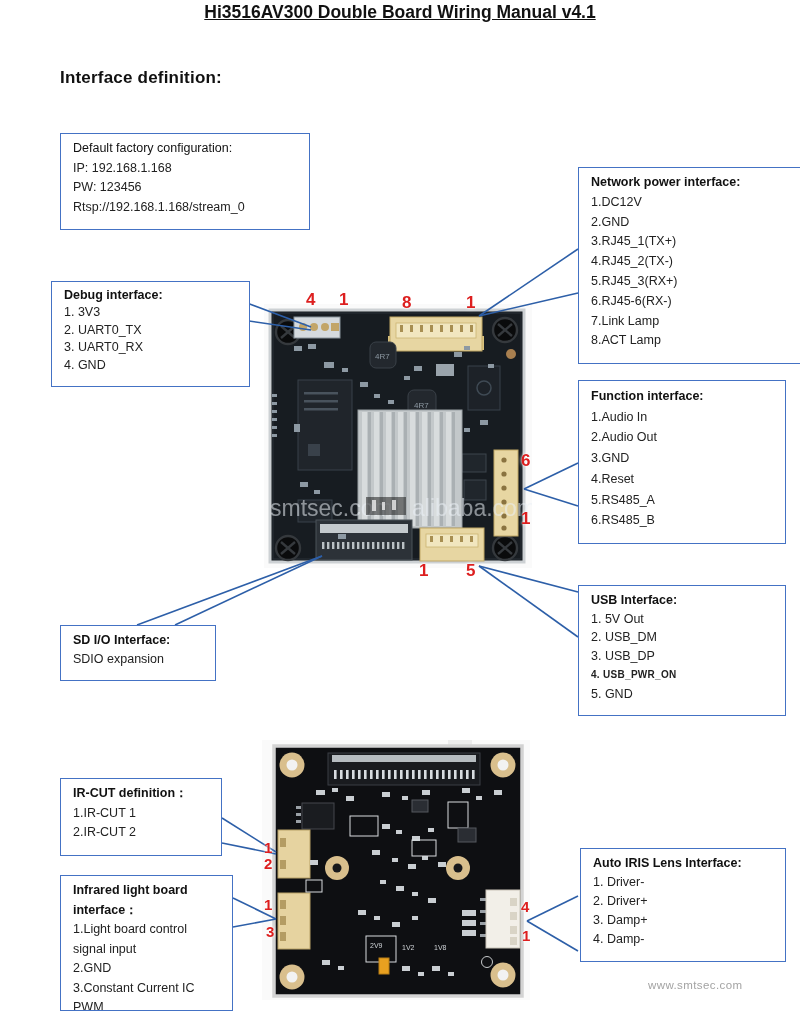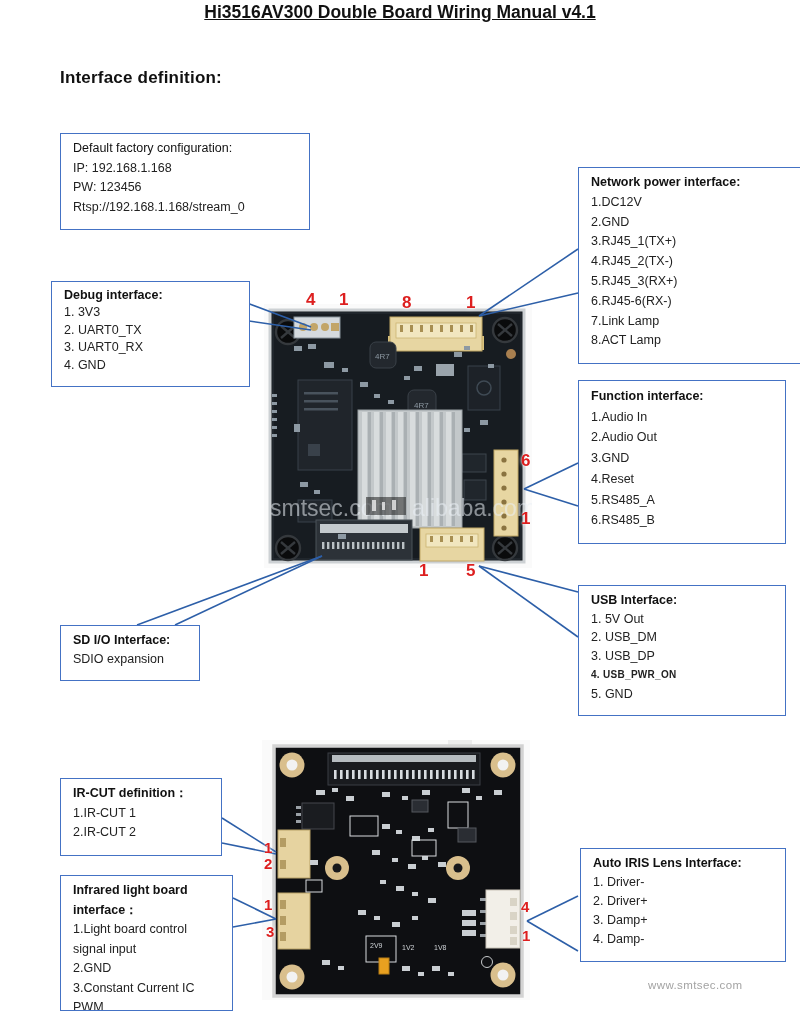--- a/index.html
+++ b/index.html
@@ -447,21 +447,21 @@
 
 <div class="co" style="left:578px;top:585px;width:208px;height:131px;line-height:18.7px;">
   <div class="co-title">USB Interface:</div>
   <div class="co-line">1. 5V Out</div>
   <div class="co-line">2. USB_DM</div>
   <div class="co-line">3. USB_DP</div>
   <div class="co-line emph">4. USB_PWR_ON</div>
   <div class="co-line">5. GND</div>
 </div>
 
-<div class="co" style="left:60px;top:625px;width:140px;height:56px;line-height:18.5px;">
+<div class="co" style="left:60px;top:625px;width:156px;height:56px;line-height:18.5px;">
   <div class="co-title">SD I/O Interface:</div>
   <div class="co-line">SDIO expansion</div>
 </div>
 
 <div class="co" style="left:60px;top:778px;width:162px;height:78px;line-height:19.7px;">
   <div class="co-title">IR-CUT definition：</div>
   <div class="co-line">1.IR-CUT 1</div>
   <div class="co-line">2.IR-CUT 2</div>
 </div>
 

